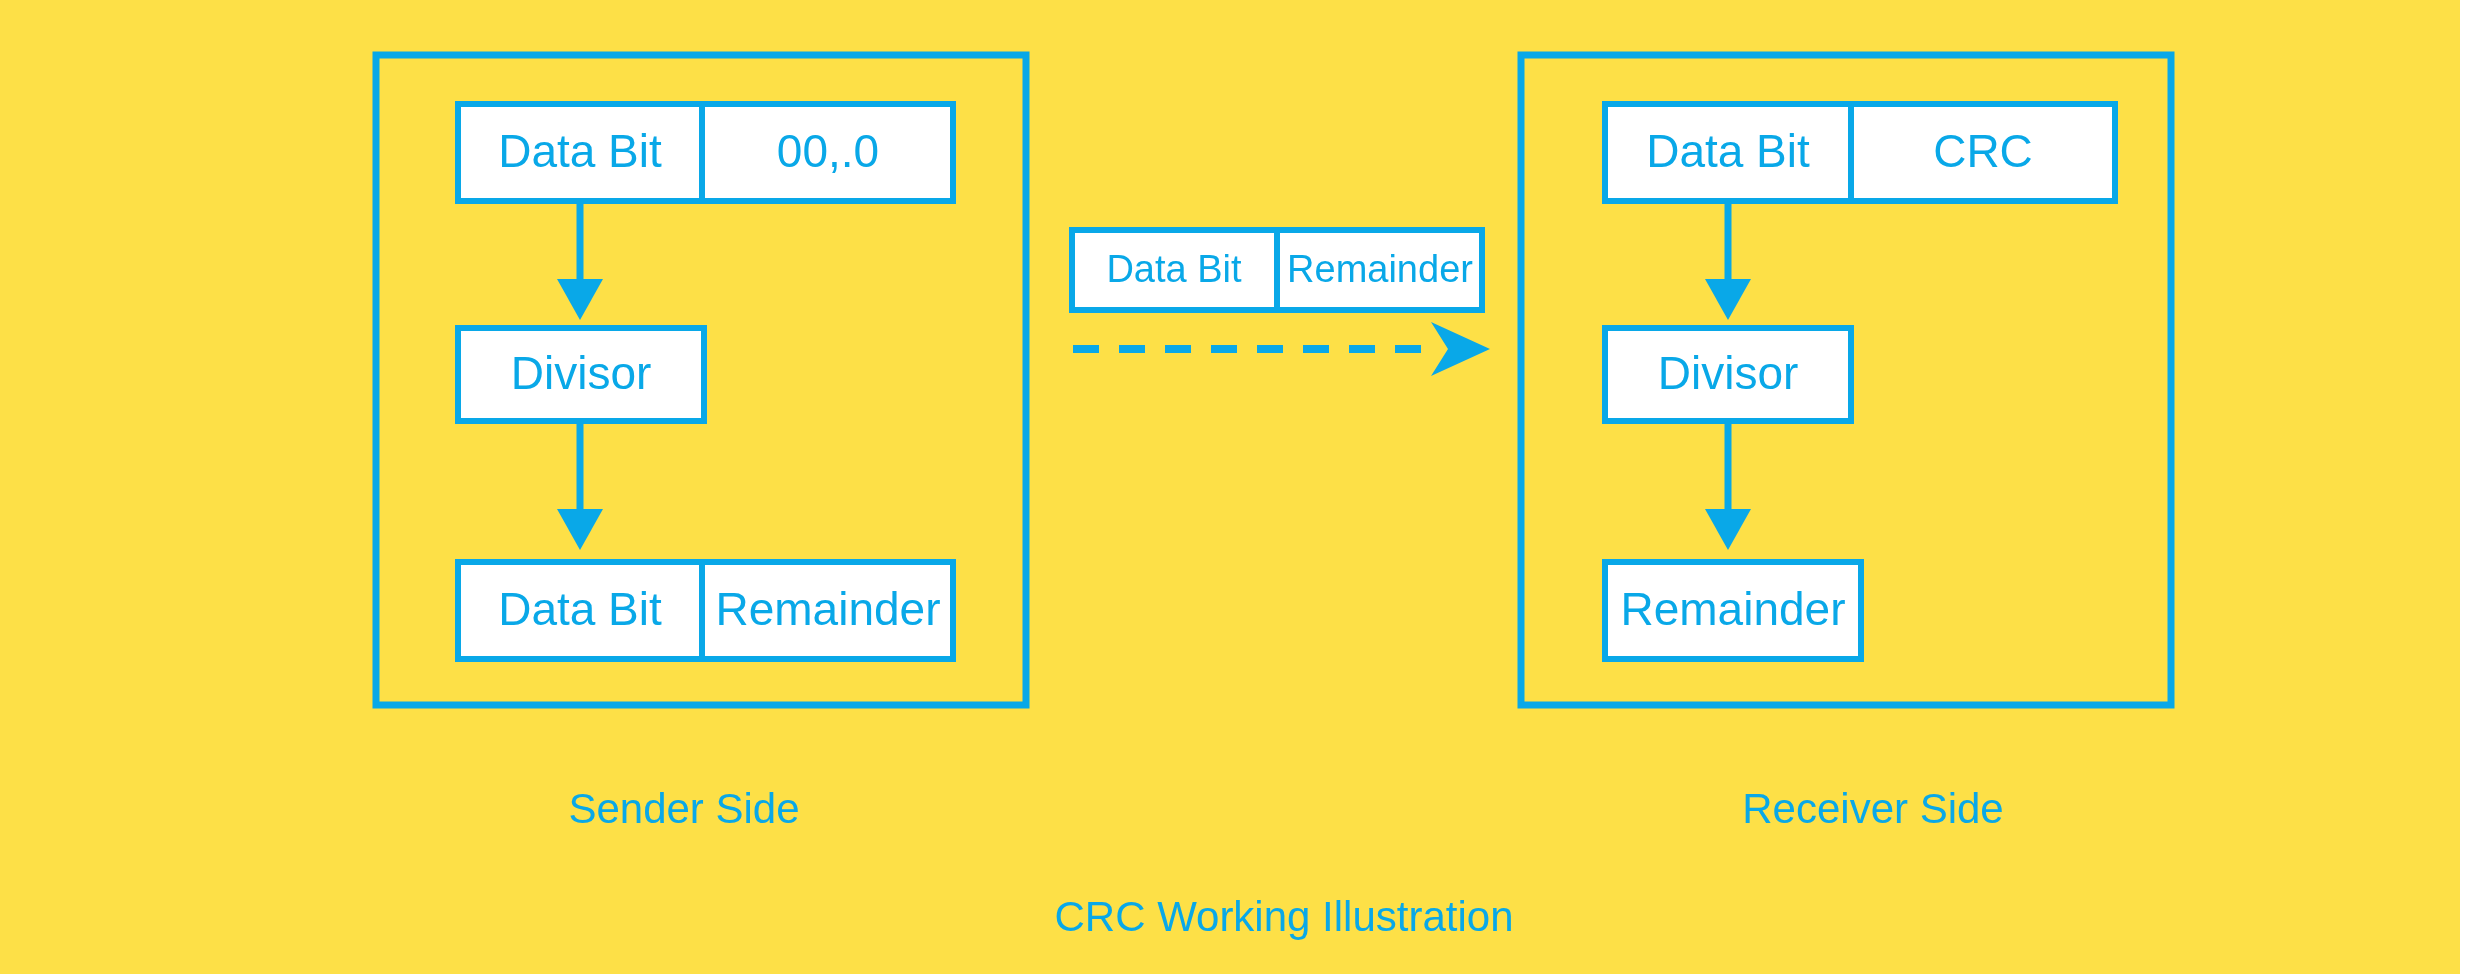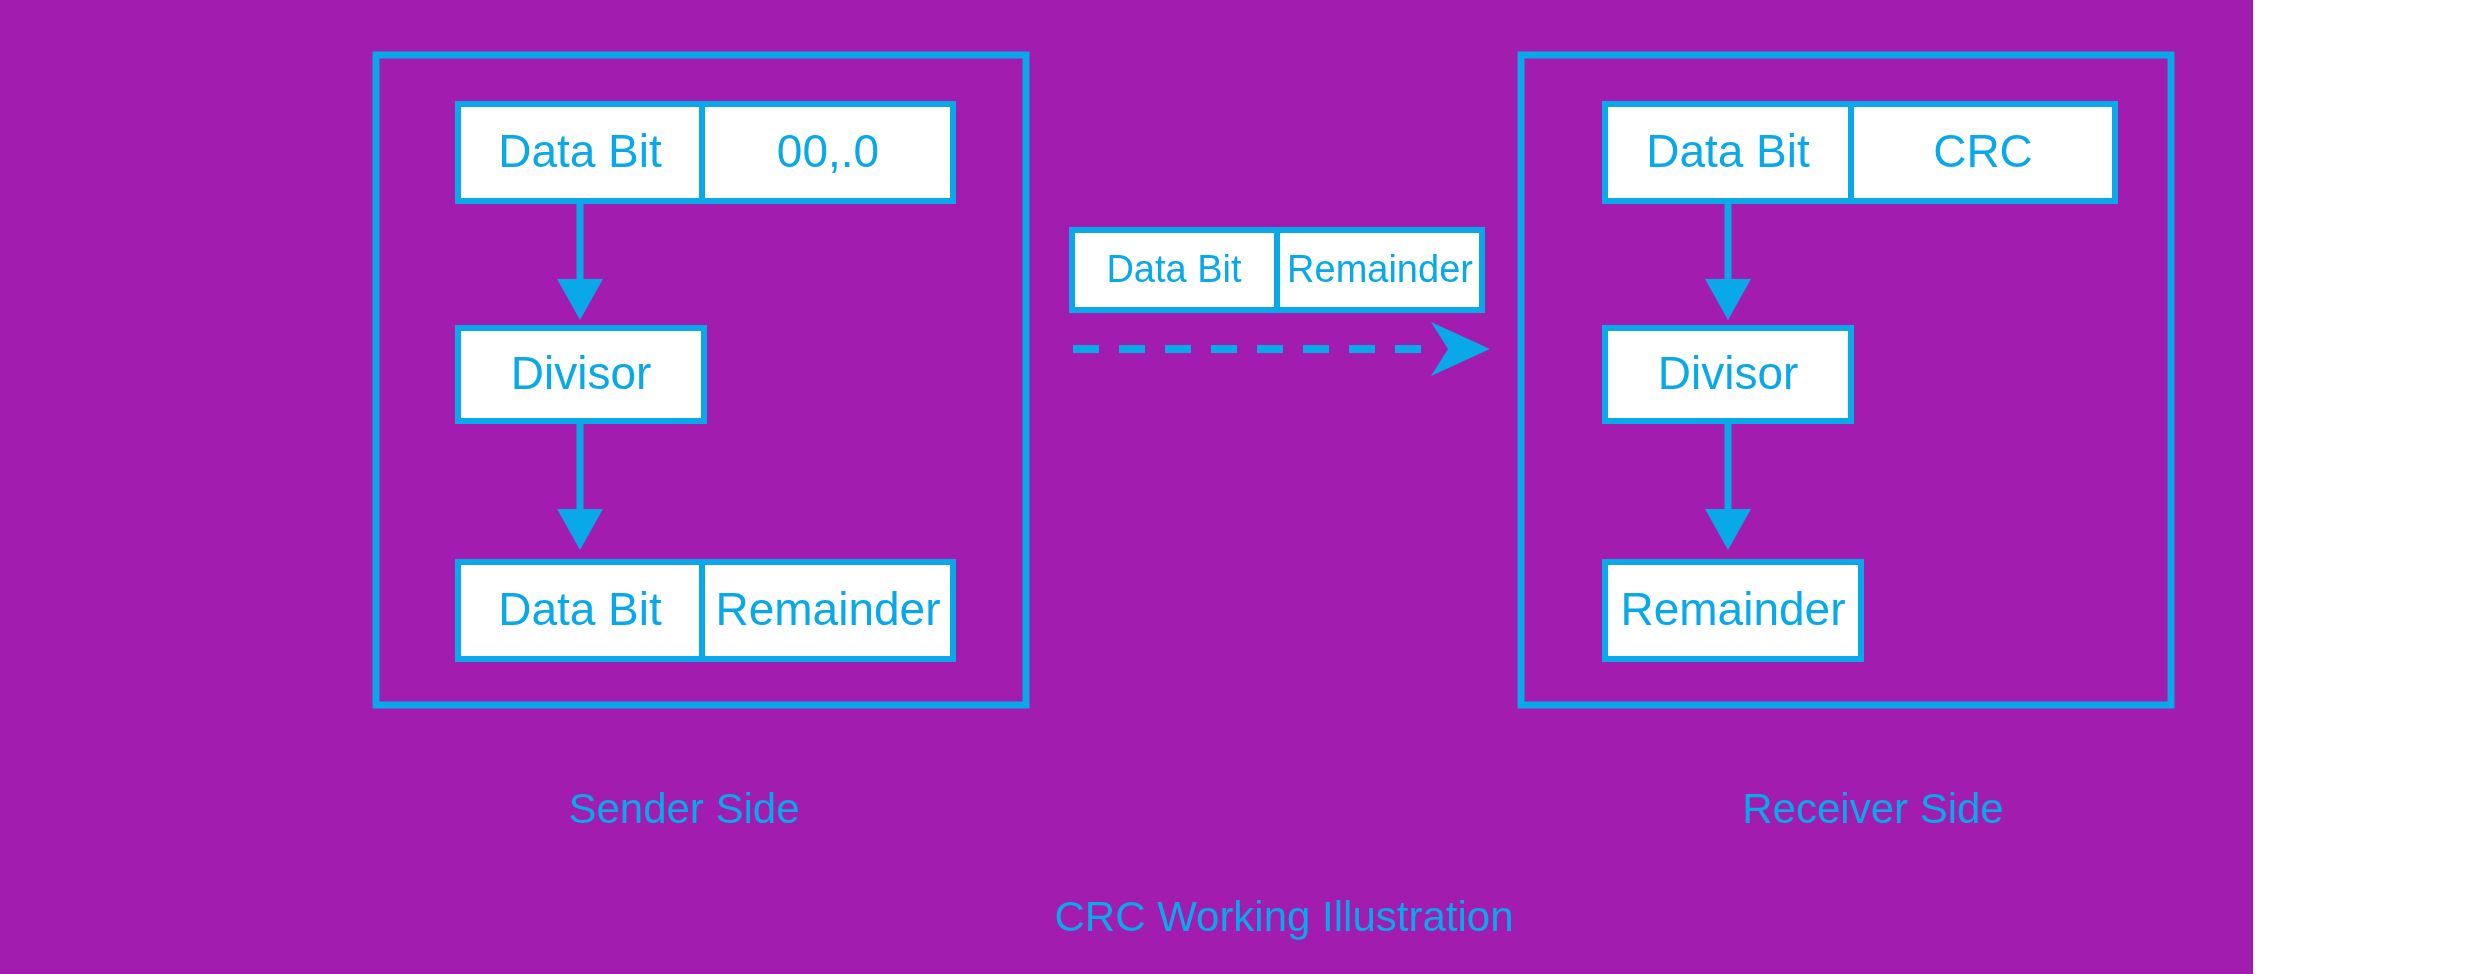--- a/index.html
+++ b/index.html
@@ -8,23 +8,23 @@
     background: #ffffff;
   }
   body {
     width: 2481px;
     height: 974px;
     overflow: hidden;
     font-family: "Liberation Sans", sans-serif;
   }
   #diagram-root {
     position: relative;
-    width: 2253px;
+    width: 2460px;
     height: 974px;
-    background: #a21caf;
+    background: #fde047;
   }
   svg.diagram {
     display: block;
     width: 2481px;
     height: 974px;
   }
   .panel-frame {
     fill: none;
     stroke: #09a8e8;
     stroke-width: 7;

